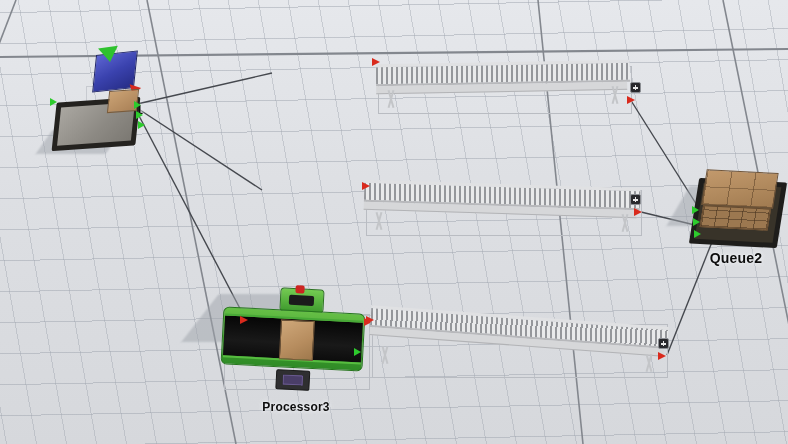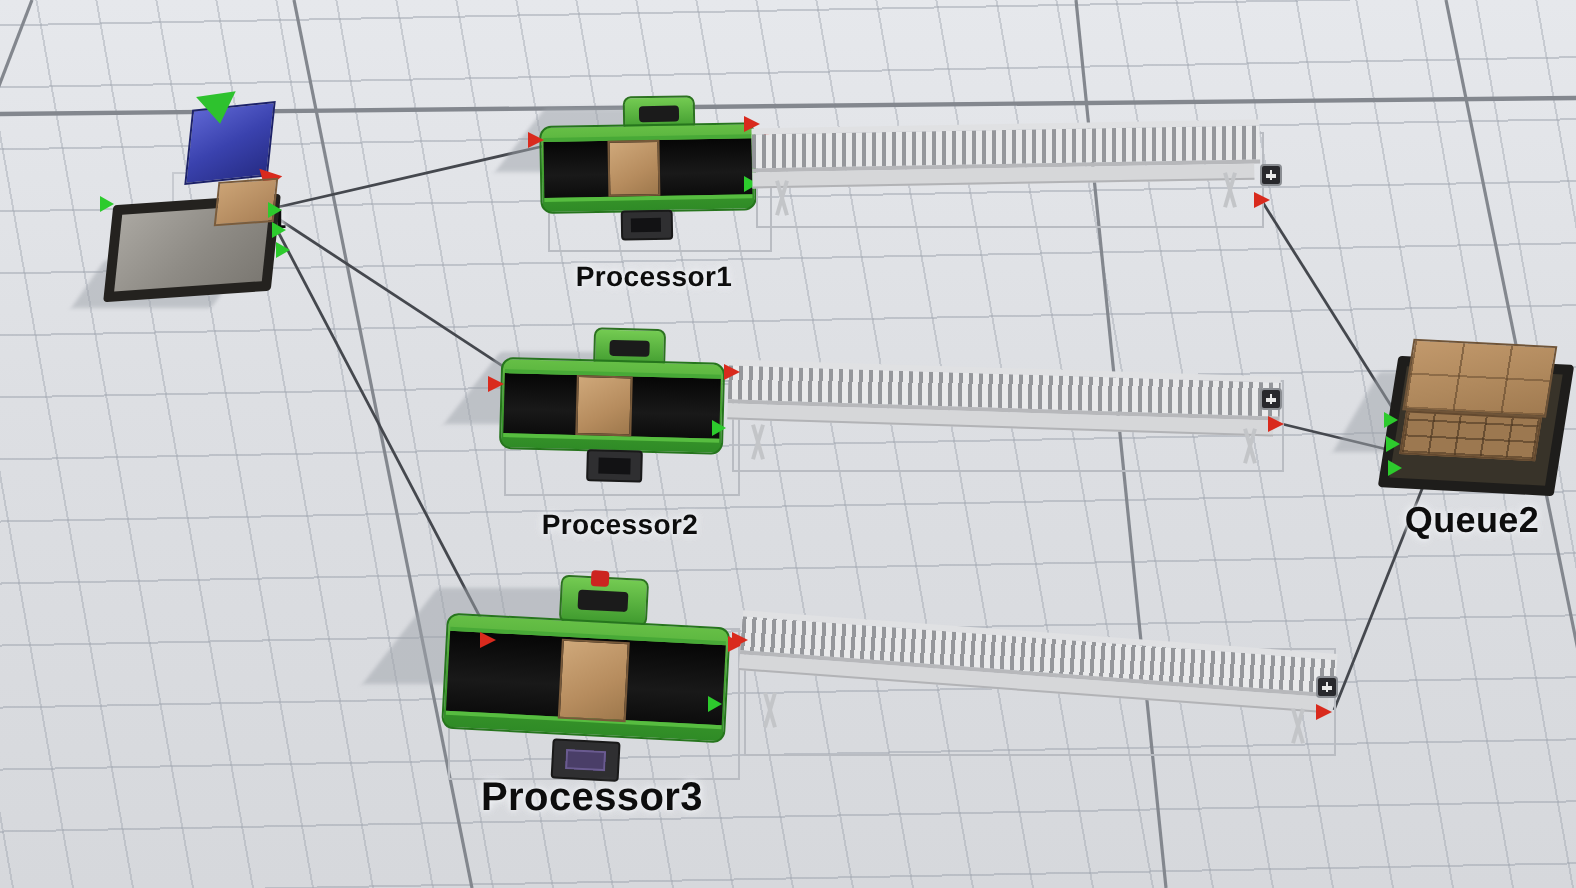--- a/index.html
+++ b/index.html
@@ -94,21 +94,21 @@
   #proc2 .obj-label{top:92px;}
   #proc3{left:214px;top:284px;width:164px;height:134px;}
   #proc3 .shadow{left:-14px;top:10px;width:86px;height:48px;transform:skewX(-38deg);}
   #proc3 .outline{left:10px;top:30px;width:146px;height:76px;}
   #proc3 .machine{left:6px;top:2px;width:146px;height:104px;transform:rotate(3deg);}
   #proc3 .cap{left:58px;top:2px;width:44px;height:24px;}
   #proc3 .pbody{left:2px;top:24px;width:142px;height:58px;}
   #proc3 .strip{left:4px;top:31px;width:138px;height:44px;}
   #proc3 .crate{left:60px;top:34px;width:34px;height:40px;}
   #proc3 .panel{left:58px;top:84px;width:34px;height:20px;}
-  #proc3 .obj-label{top:104px;font-size:20px;text-align:center;}
+  #proc3 .obj-label{top:116px;font-size:12px;text-align:center;}
   
   .conveyor .track{position:absolute;z-index:2;}
   .rollers{position:absolute;left:0;right:0;top:0;height:22px;
     border-top:3px solid #e0e1e3;border-bottom:2px solid #b7b8bb;
     background:repeating-linear-gradient(90deg,#95979b 0 2px,#e9eaeb 2px 5px);}
   .sideband{position:absolute;left:0;right:3px;top:22px;height:8px;background:#d6d7d9;border-bottom:1px solid #b2b3b6;}
   .leg{position:absolute;width:18px;height:18px;z-index:2;}
   .leg::before,.leg::after{content:"";position:absolute;top:0;left:8px;width:2px;height:18px;background:#c3c5c8;}
   .leg::before{transform:rotate(16deg);}
   .leg::after{transform:rotate(-16deg);}
@@ -170,72 +170,34 @@
     <div class="q1-plat">
       <div class="q1-top"></div>
     </div>
     <div class="q1-crate"></div>
     <i class="arr green chev" style="left:2px;top:10px;"></i>
     <i class="arr green chev" style="left:86px;top:13px;"></i>
     <i class="arr green chev" style="left:88px;top:23px;"></i>
     <i class="arr green chev" style="left:90px;top:33px;"></i>
   </div>
 
-  <div class="obj" id="proc1">
-    <div class="shadow"></div>
-    <div class="outline"></div>
-    <div class="machine">
-      <div class="cap">
-          <div class="cap-slot"></div>
-        </div>
-      <div class="pbody"></div>
-      <div class="strip"></div>
-      <div class="crate"></div>
-      <div class="panel">
-          <div class="pscreen"></div>
-        </div>
-    </div>
-    <i class="arr red" style="left:0;top:22px;"></i>
-    <i class="arr red" style="left:118px;top:22px;"></i>
-    <i class="arr green" style="left:108px;top:44px;"></i>
-    <div class="obj-label">Processor1</div>
-  </div>
 
   <div class="obj conveyor" id="conv1">
     <div class="outline"></div>
     <div class="track">
       <div class="rollers"></div>
       <div class="sideband"></div>
     </div>
     <div class="leg s"></div>
     <div class="leg e"></div>
     <i class="arr red" style="left:0px;top:2px;"></i>
     <i class="arr red" style="left:255px;top:40px;"></i>
     <div class="transfer" style="left:258px;top:26px;"></div>
   </div>
 
-  <div class="obj" id="proc2">
-    <div class="shadow"></div>
-    <div class="outline"></div>
-    <div class="machine">
-      <div class="cap">
-          <div class="cap-slot"></div>
-        </div>
-      <div class="pbody"></div>
-      <div class="strip"></div>
-      <div class="crate"></div>
-      <div class="panel">
-          <div class="pscreen"></div>
-        </div>
-    </div>
-    <i class="arr red" style="left:0;top:26px;"></i>
-    <i class="arr red" style="left:122px;top:26px;"></i>
-    <i class="arr green" style="left:112px;top:48px;"></i>
-    <div class="obj-label">Processor2</div>
-  </div>
 
   <div class="obj conveyor" id="conv2">
     <div class="outline"></div>
     <div class="track">
       <div class="rollers"></div>
       <div class="sideband"></div>
     </div>
     <div class="leg s"></div>
     <div class="leg e"></div>
     <i class="arr red" style="left:2px;top:6px;"></i>
@@ -282,16 +244,16 @@
     <div class="q2-plat">
       <div class="q2-plat-top"></div>
     </div>
     <div class="q2-stack">
       <div class="q2-top"></div>
       <div class="q2-front"></div>
     </div>
     <i class="arr green chev" style="left:8px;top:40px;"></i>
     <i class="arr green chev" style="left:9px;top:52px;"></i>
     <i class="arr green chev" style="left:10px;top:64px;"></i>
-    <div class="obj-label" style="top:84px;font-size:18px;">Queue2</div>
+    <div class="obj-label" style="top:84px;font-size:14px;">Queue2</div>
   </div>
 
 </div>
 
 </body></html>

